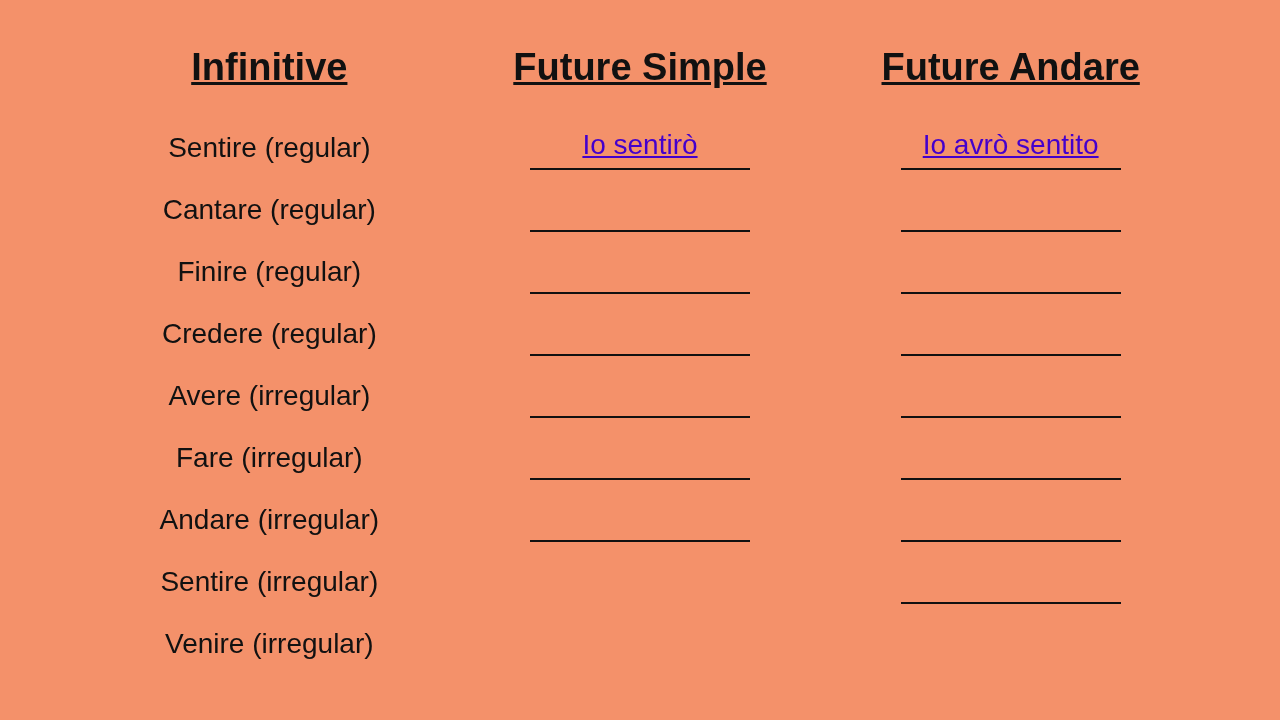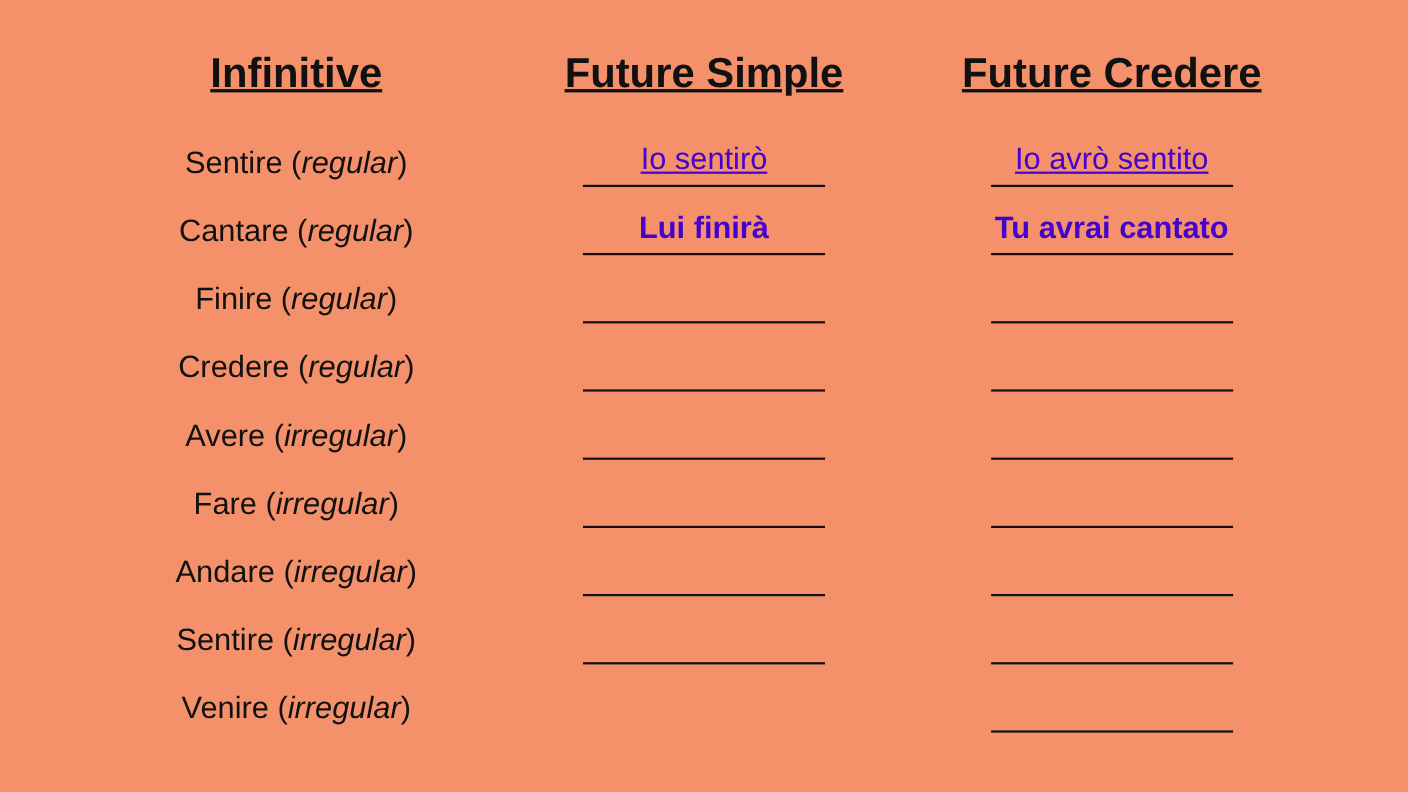--- a/index.html
+++ b/index.html
@@ -65,21 +65,20 @@
     .cell-infinitive {
       justify-content: center;
       color: #111;
     }
 
     .cell-infinitive span.verb {
       font-style: normal;
     }
 
     .cell-infinitive span.type {
-      font-style: italic;
     }
 
     .cell-answer {
       position: relative;
       justify-content: center;
     }
 
     .answer-line {
       width: 220px;
       border-bottom: 2.5px solid #111;
@@ -130,25 +129,20 @@
 
     <div>
       <div class="col-header">Future Simple</div>
       <div class="col-body" id="col2-body">
           <div class="cell cell-answer">
             <div class="answer-line">
               <span class="answer-text-normal">Io sentirò</span>
             </div>
           </div>
           <div class="cell cell-answer">
-            <div class="answer-line">
-              <span class="answer-text">Lui finirà</span>
-            </div>
-          </div>
-          <div class="cell cell-answer">
             <div class="answer-line"></div>
           </div>
           <div class="cell cell-answer">
             <div class="answer-line"></div>
           </div>
           <div class="cell cell-answer">
             <div class="answer-line"></div>
           </div>
           <div class="cell cell-answer">
             <div class="answer-line"></div>
@@ -156,30 +150,25 @@
           <div class="cell cell-answer">
             <div class="answer-line"></div>
           </div>
           <div class="cell cell-answer">
             <div class="answer-line"></div>
           </div>
         </div>
     </div>
 
     <div>
-      <div class="col-header">Future Credere</div>
+      <div class="col-header">Future Andare</div>
       <div class="col-body" id="col3-body">
           <div class="cell cell-answer">
             <div class="answer-line">
               <span class="answer-text-normal">Io avrò sentito</span>
-            </div>
-          </div>
-          <div class="cell cell-answer">
-            <div class="answer-line">
-              <span class="answer-text">Tu avrai cantato</span>
             </div>
           </div>
           <div class="cell cell-answer">
             <div class="answer-line"></div>
           </div>
           <div class="cell cell-answer">
             <div class="answer-line"></div>
           </div>
           <div class="cell cell-answer">
             <div class="answer-line"></div>

